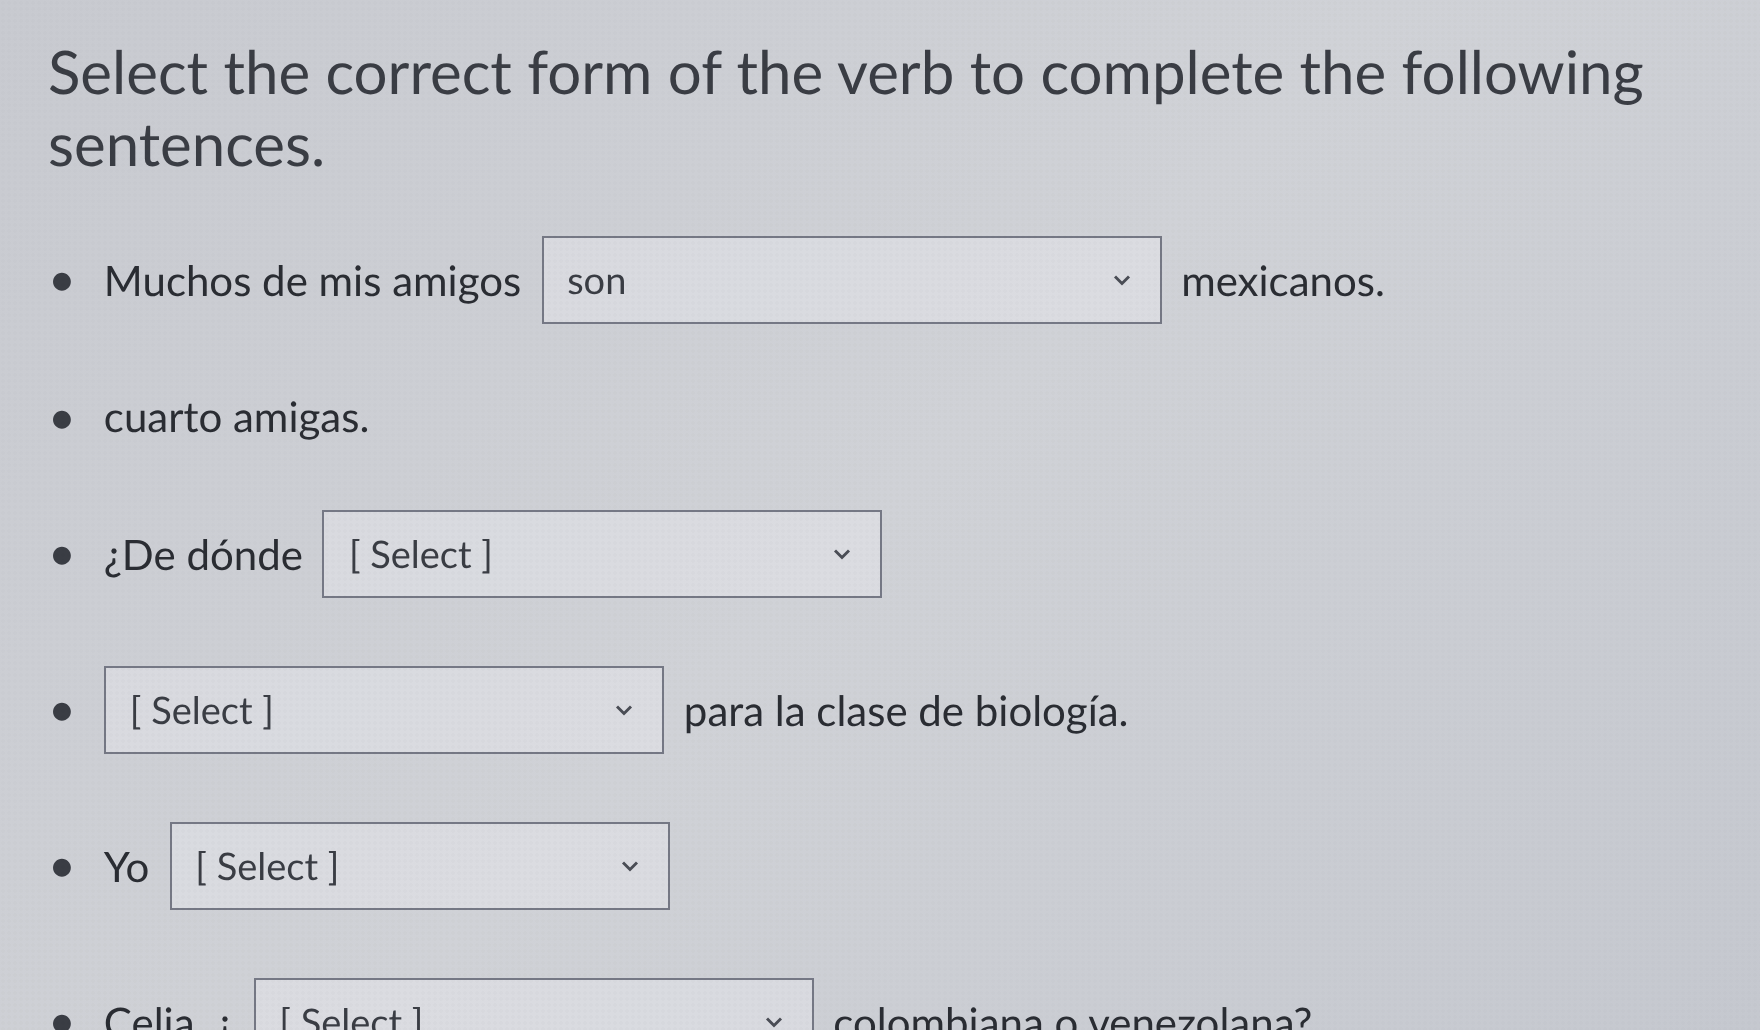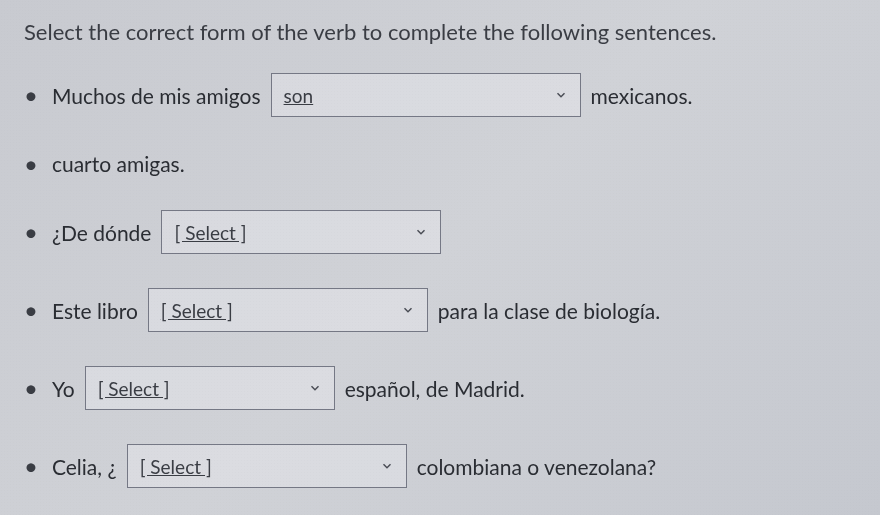--- a/index.html
+++ b/index.html
@@ -20,21 +20,21 @@
     body::after {
       content: "";
       position: absolute;
       top: 0; left: 0; right: 0; bottom: 0;
       background-image: radial-gradient(rgba(0,0,0,0.04) 1px, transparent 1px);
       background-size: 3px 3px;
       pointer-events: none;
       opacity: 0.3;
     }
     .instructions {
-      font-size: 22px;
+      font-size: 30px;
       color: #3a3d44;
       margin-bottom: 28px;
       font-weight: 400;
     }
     .question-list {
       list-style: none;
     }
     .question-item {
       display: flex;
       align-items: center;
@@ -55,21 +55,20 @@
       align-items: center;
       justify-content: space-between;
       border: 1px solid #757885;
       background: rgba(235,236,240,0.4);
       padding: 8px 12px;
       font-size: 19px;
       color: #3a3d44;
       cursor: pointer;
       min-width: 280px;
       height: 44px;
-      text-decoration: underline;
     }
     .select-box.sm {
       min-width: 250px;
     }
     .select-box.lg {
       min-width: 310px;
     }
     .select-box .chevron {
       margin-left: auto;
     }
@@ -117,21 +116,20 @@
       <span class="chevron">
         <svg viewBox="0 0 24 24" fill="none" stroke="#4a4d55" stroke-width="2.5">
             <polyline points="6 9 12 15 18 9"></polyline>
           </svg>
       </span>
     </div>
   </li>
 
   <li class="question-item">
     <span class="bullet">•</span>
-    <span class="text-part">Este libro</span>
     <div class="select-box">
       <span>[ Select ]</span>
       <span class="chevron">
         <svg viewBox="0 0 24 24" fill="none" stroke="#4a4d55" stroke-width="2.5">
             <polyline points="6 9 12 15 18 9"></polyline>
           </svg>
       </span>
     </div>
     <span class="text-part">para la clase de biología.</span>
   </li>
@@ -140,21 +138,20 @@
     <span class="bullet">•</span>
     <span class="text-part">Yo</span>
     <div class="select-box sm">
       <span>[ Select ]</span>
       <span class="chevron">
         <svg viewBox="0 0 24 24" fill="none" stroke="#4a4d55" stroke-width="2.5">
             <polyline points="6 9 12 15 18 9"></polyline>
           </svg>
       </span>
     </div>
-    <span class="text-part">español, de Madrid.</span>
   </li>
 
   <li class="question-item">
     <span class="bullet">•</span>
     <span class="text-part">Celia, ¿</span>
     <div class="select-box">
       <span>[ Select ]</span>
       <span class="chevron">
         <svg viewBox="0 0 24 24" fill="none" stroke="#4a4d55" stroke-width="2.5">
             <polyline points="6 9 12 15 18 9"></polyline>

